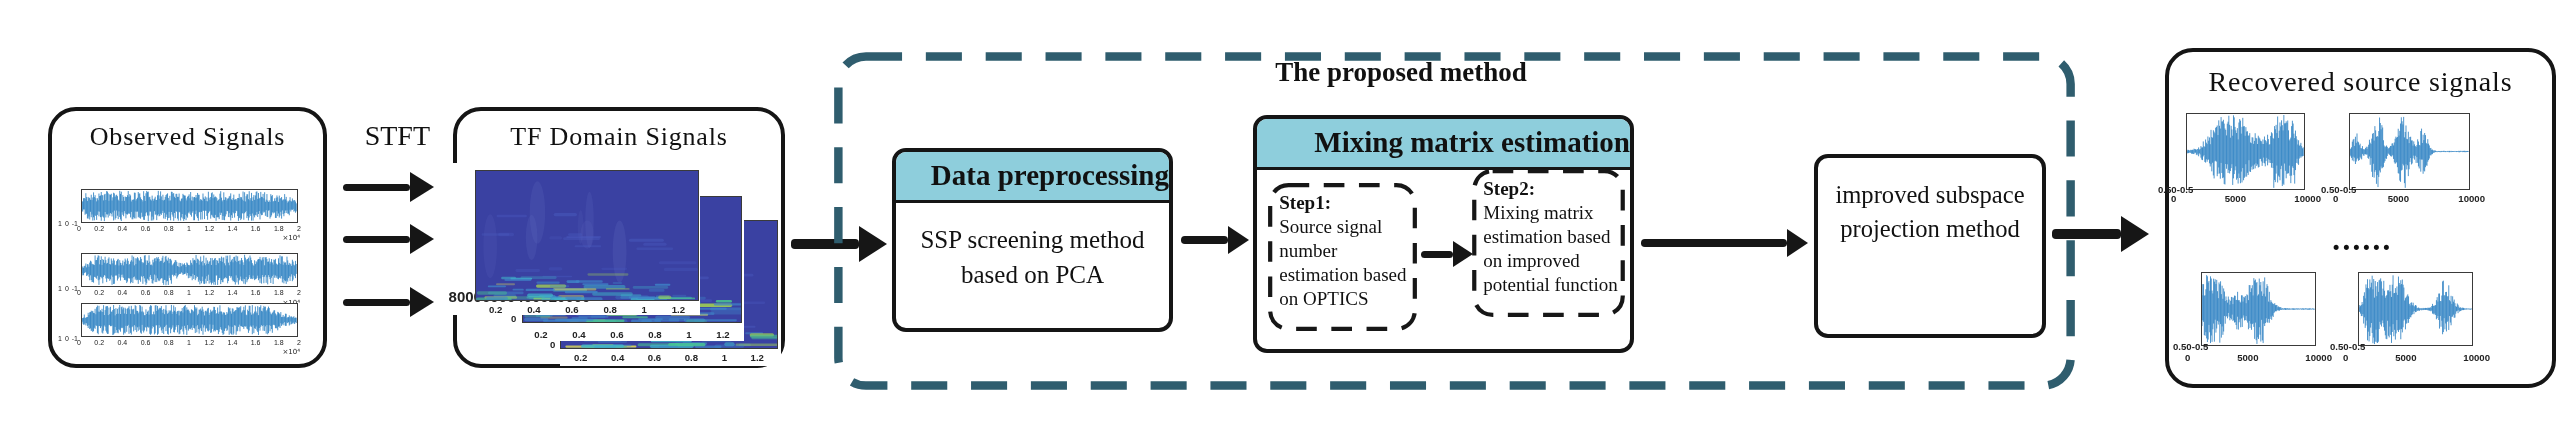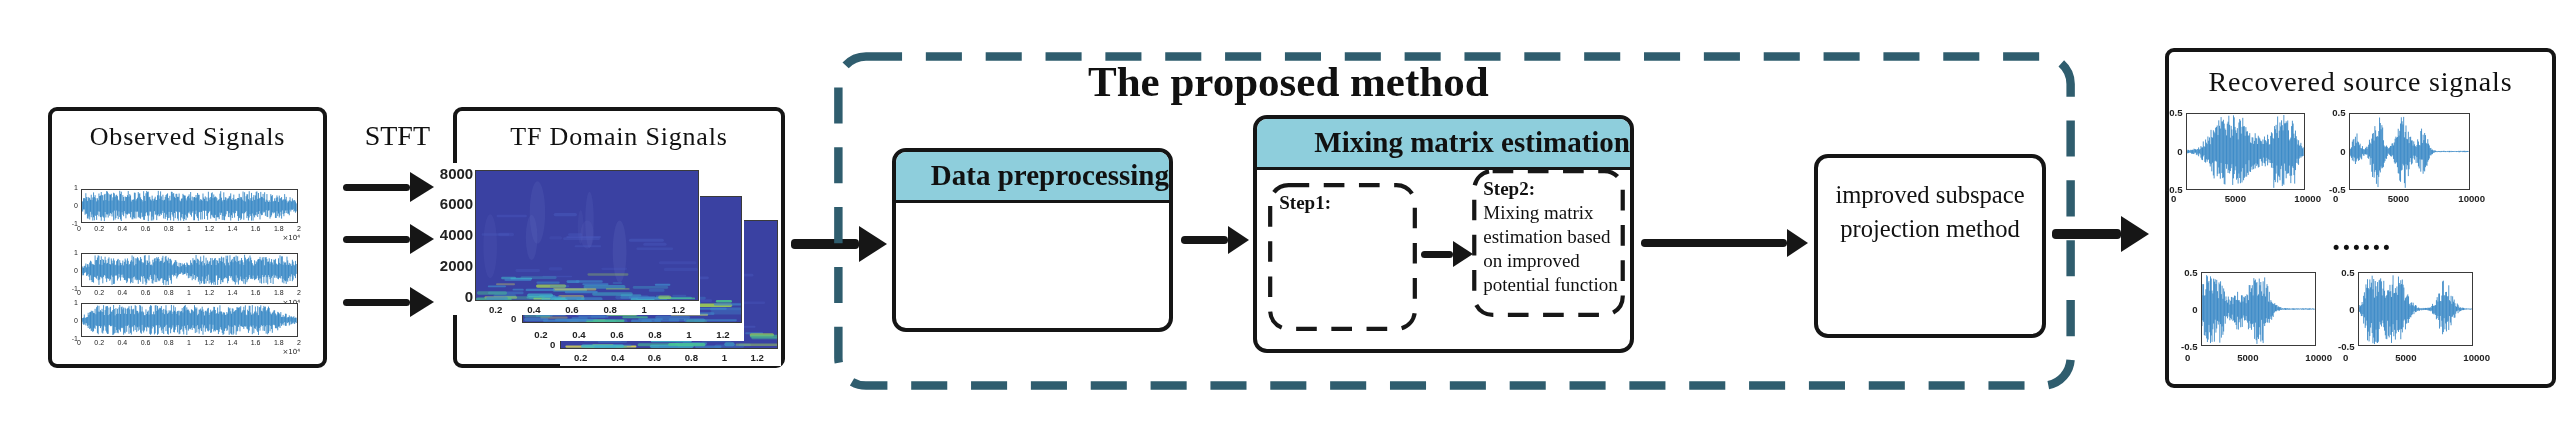--- a/index.html
+++ b/index.html
@@ -2,21 +2,21 @@
 <html style="--cyan: #8ECEDC;font-size:12.3px"><head>
 <meta charset="utf-8">
 <style>
   html,body{margin:0;padding:0}
   body{
     width:2576px;height:422px;position:relative;overflow:hidden;background:#fff;
     font-family:"Liberation Serif", serif;color:#111;
   }
   .abs{position:absolute}
   .panel{
-    position:absolute;background:#fff;border:4.6px solid #151515;border-radius:9px;
+    position:absolute;background:#fff;border:4.6px solid #151515;border-radius:28px;
     box-sizing:border-box;
   }
   .panel-title{text-align:center;font-size:26px;letter-spacing:0.8px}
   .hdr-box{
     position:absolute;background:#fff;border:4.6px solid #151515;border-radius:14px;
     box-sizing:border-box;overflow:hidden;
   }
   .hdr{
     background:var(--cyan,#8ECEDC);border-bottom:3.8px solid #151515;text-align:right;
     font-weight:bold;font-size:29px;padding:7px 0 8.4px;
@@ -25,21 +25,21 @@
   .step{position:absolute;box-sizing:border-box;font-size:19px;line-height:1.26}
   .step-inner{position:absolute;left:12.3px;right:7.7px;top:0}
   .step-label{font-weight:bold}
   .plot{position:absolute;border:1.5px solid #3a3a3a;background:#fff;box-sizing:border-box}
   .plot svg{position:absolute;left:0;top:0;width:100%;height:100%}
   .ticks-row{
     position:absolute;display:flex;justify-content:space-between;
     font-family:"Liberation Sans", sans-serif;color:#222;
   }
   .ticks-col{
-    position:absolute;display:flex;flex-direction:column;justify-content:space-between;
+    position:absolute;display:flex;justify-content:space-between;
     align-items:flex-end;font-family:"Liberation Sans", sans-serif;color:#222;
   }
   .sans-bold{font-weight:700}
   .scale-label{font-family:"DejaVu Sans", sans-serif;font-size:7px;color:#222;text-align:right}
   .arrow{position:absolute;display:flex;align-items:center;transform:translateY(-50%);height:40px}
   .arrow .shaft{background:#161616;border-radius:3.8px;flex:1}
   .arrow .head{width:0;height:0;border-style:solid;border-color:transparent transparent transparent #161616}
   .arr-s .shaft{height:7px}
   .arr-s .head{border-width:15.4px 0 15.4px 24px}
   .arr-m .shaft{height:7.7px}
@@ -453,41 +453,43 @@
 <div class="origin-label" style="left:550px;top:339px">0</div>
 
 <div class="arrow arr-b" style="left:791px;top:244px;width:96px">
     <div class="shaft"></div>
     <div class="head"></div>
   </div>
 
 <svg class="abs" style="left:833px;top:51px" width="1243" height="340" viewBox="0 0 1620 443">
   <rect x="7" y="7" width="1606" height="429" rx="36" fill="none" stroke="#2F5D6E" stroke-width="11" stroke-dasharray="47 31"></rect>
 </svg>
-<div class="abs" style="left:1088px;top:57px;width:530px;font-size:43px;font-weight:bold">The proposed method</div>
+<div class="abs" style="left:1136px;top:57px;width:530px;text-align:center;font-size:27px;font-weight:bold">The proposed method</div>
 
 <div class="hdr-box" style="left:892px;top:148px;width:281px;height:184px">
   <div class="hdr">Data preprocessing</div>
+  <div class="body-text">SSP screening method based on PCA</div>
 </div>
 
 <div class="arrow arr-m" style="left:1181px;top:240px;width:68px">
     <div class="shaft"></div>
     <div class="head"></div>
   </div>
 
 <div class="hdr-box" style="left:1253px;top:115px;width:381px;height:238px">
   <div class="hdr">Mixing matrix estimation</div>
 </div>
 
 <div class="step" style="left:1267px;top:182px;width:151px;height:150px">
   <svg width="151" height="150" viewBox="0 0 197 196" style="position:absolute;left:0;top:0">
     <rect x="4" y="4" width="189" height="188" rx="24" fill="none" stroke="#171717" stroke-width="5.5" stroke-dasharray="27 19"></rect>
   </svg>
   <div class="step-inner" style="top:9px">
     <div class="step-label">Step1:</div>
+    <div>Source signal number estimation based on OPTICS</div>
   </div>
 </div>
 
 <div class="arrow arr-xs" style="left:1421px;top:254px;width:52px">
     <div class="shaft"></div>
     <div class="head"></div>
   </div>
 
 <div class="step" style="left:1471px;top:168px;width:155px;height:150px">
   <svg width="155" height="150" viewBox="0 0 202 196" style="position:absolute;left:0;top:0">

